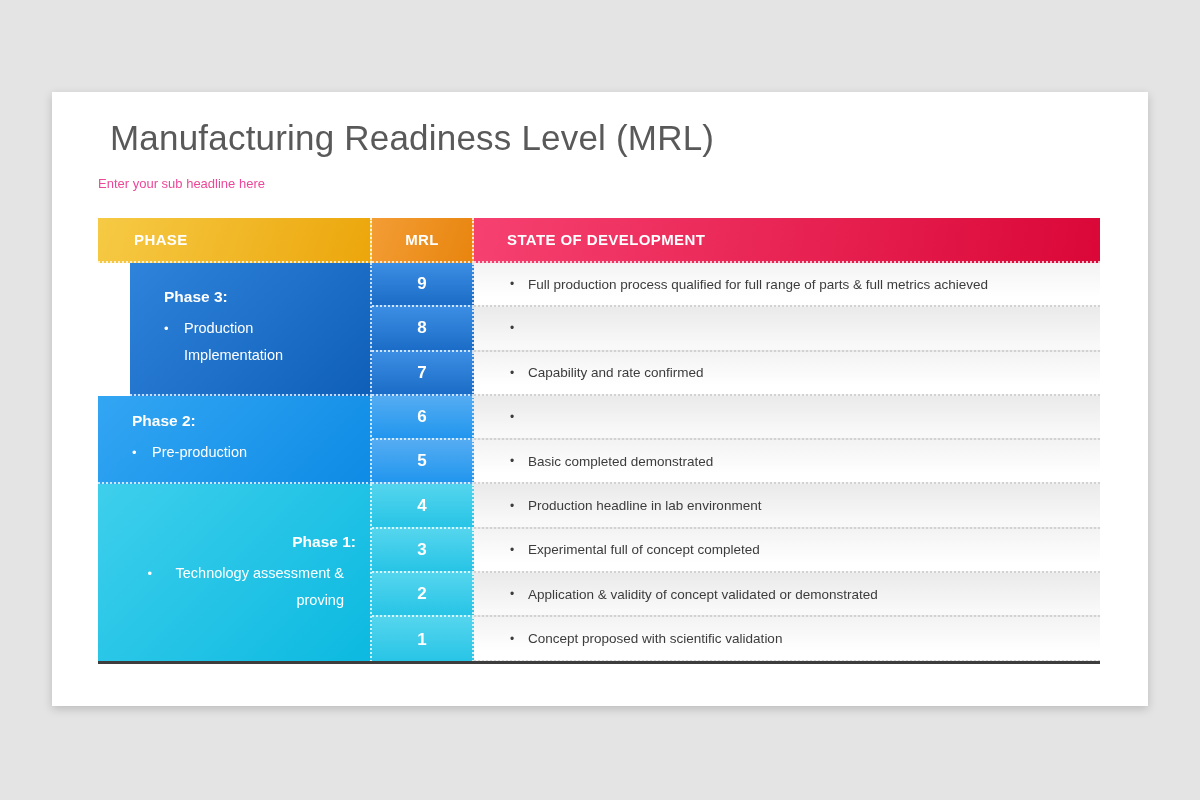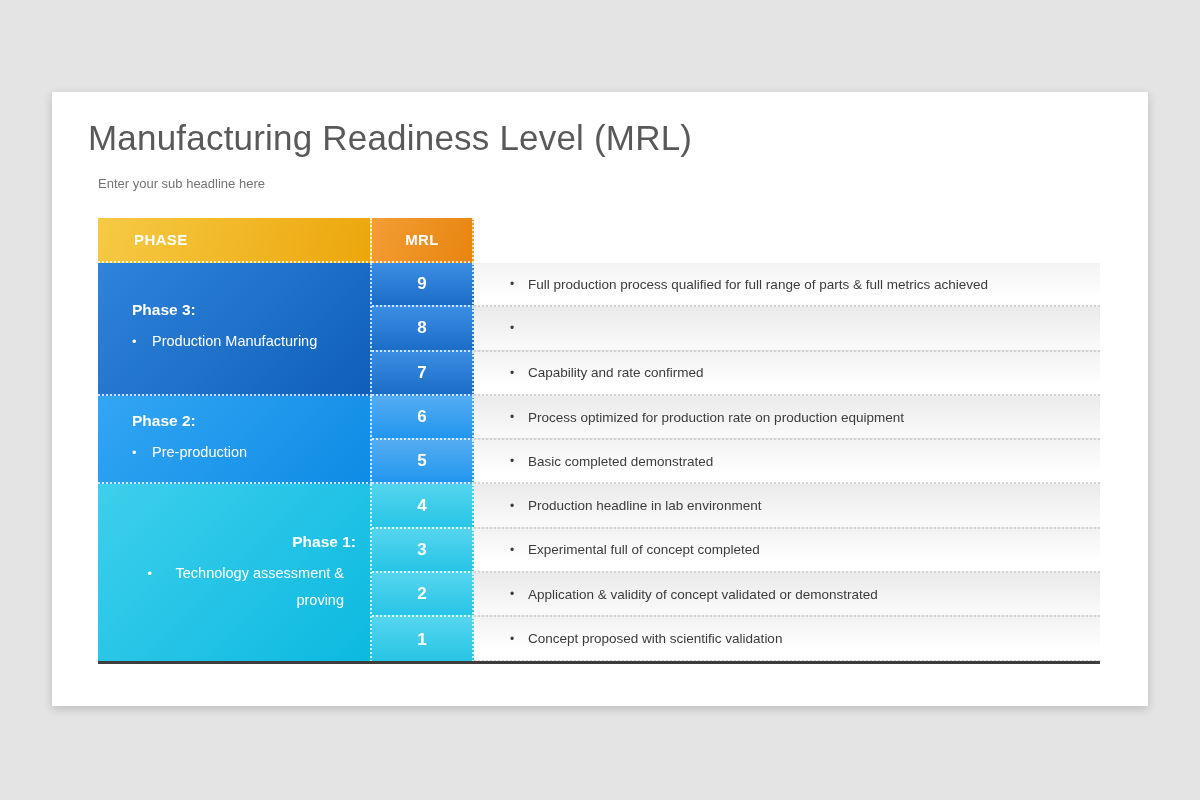--- a/index.html
+++ b/index.html
@@ -12,31 +12,31 @@
   }
   .slide-card {
     position: absolute;
     left: 52px; top: 92px;
     width: 1096px; height: 614px;
     background: #ffffff;
     box-shadow: 0 3px 9px rgba(0,0,0,0.18);
   }
   .slide-title {
     position: absolute;
-    left: 36px; top: 26px;
+    left: 58px; top: 26px;
     font-size: 35px;
     font-weight: 400;
     color: #595959;
     letter-spacing: 0.2px;
   }
   .slide-subtitle {
     position: absolute;
     left: 46px; top: 84px;
     font-size: 13px;
-    color: #737373;
+    color: #ec4899;
   }
   .mrl-table {
     position: absolute;
     left: 46px; top: 126px;
     width: 1002px;
     display: grid;
     grid-template-columns: 274px 102px 626px;
     grid-template-rows: 45px repeat(9, 44.3px);
   }
   .table-bottom-border {
@@ -77,21 +77,21 @@
   .phase-block {
     grid-column: 1;
     display: flex;
     flex-direction: column;
     justify-content: center;
     padding-left: 34px;
     padding-right: 14px;
     color: #ffffff;
     border-right: 2px dotted rgba(255,255,255,0.75);
   }
-  .phase-3 { grid-row: 2 / 5;  background: linear-gradient(135deg, #2f83da 0%, #0f5fb8 100%); border-bottom: 2px dotted rgba(255,255,255,0.75); }
+  .phase-3 { grid-row: 2 / 5;  background: linear-gradient(135deg, #2f83da 0%, #0f5fb8 100%); border-bottom: 2px dotted rgba(255,255,255,0.75); margin-left: 32px; }
   .phase-2 { grid-row: 5 / 7;  background: linear-gradient(135deg, #33a6f3 0%, #0e8be5 100%); border-bottom: 2px dotted rgba(255,255,255,0.75); }
   .phase-1 { grid-row: 7 / 11; background: linear-gradient(135deg, #3ecfec 0%, #0cb9e0 100%); text-align: right; }
   .phase-name {
     font-size: 15.5px;
     font-weight: bold;
     margin-bottom: 9px;
   }
   .phase-desc-row { display: flex; }
   .phase-bullet {
     width: 20px;
@@ -149,26 +149,27 @@
 
 <div class="slide-card">
 
   <div class="slide-title">Manufacturing Readiness Level (MRL)</div>
   <div class="slide-subtitle">Enter your sub headline here</div>
 
   <div class="mrl-table">
 
     <div class="hdr hdr-phase">PHASE</div>
     <div class="hdr hdr-mrl">MRL</div>
+    <div class="hdr hdr-state">STATE OF DEVELOPMENT</div>
 
     <div class="phase-block phase-3">
       <div class="phase-name">Phase 3:</div>
       <div class="phase-desc-row">
         <span class="phase-bullet">•</span>
-        <span class="phase-desc">Production Manufacturing</span>
+        <span class="phase-desc">Production Implementation</span>
       </div>
     </div>
     <div class="phase-block phase-2">
       <div class="phase-name">Phase 2:</div>
       <div class="phase-desc-row">
         <span class="phase-bullet">•</span>
         <span class="phase-desc">Pre-production</span>
       </div>
     </div>
     <div class="phase-block phase-1">
@@ -195,21 +196,20 @@
     </div>
     <div class="state-cell even r3">
       <span class="state-bullet">•</span>
     </div>
     <div class="state-cell odd r4">
       <span class="state-bullet">•</span>
       <span class="state-text">Capability and rate confirmed</span>
     </div>
     <div class="state-cell even r5">
       <span class="state-bullet">•</span>
-      <span class="state-text">Process optimized for production rate on production equipment</span>
     </div>
     <div class="state-cell odd r6">
       <span class="state-bullet">•</span>
       <span class="state-text">Basic completed demonstrated</span>
     </div>
     <div class="state-cell even r7">
       <span class="state-bullet">•</span>
       <span class="state-text">Production headline in lab environment</span>
     </div>
     <div class="state-cell odd r8">

